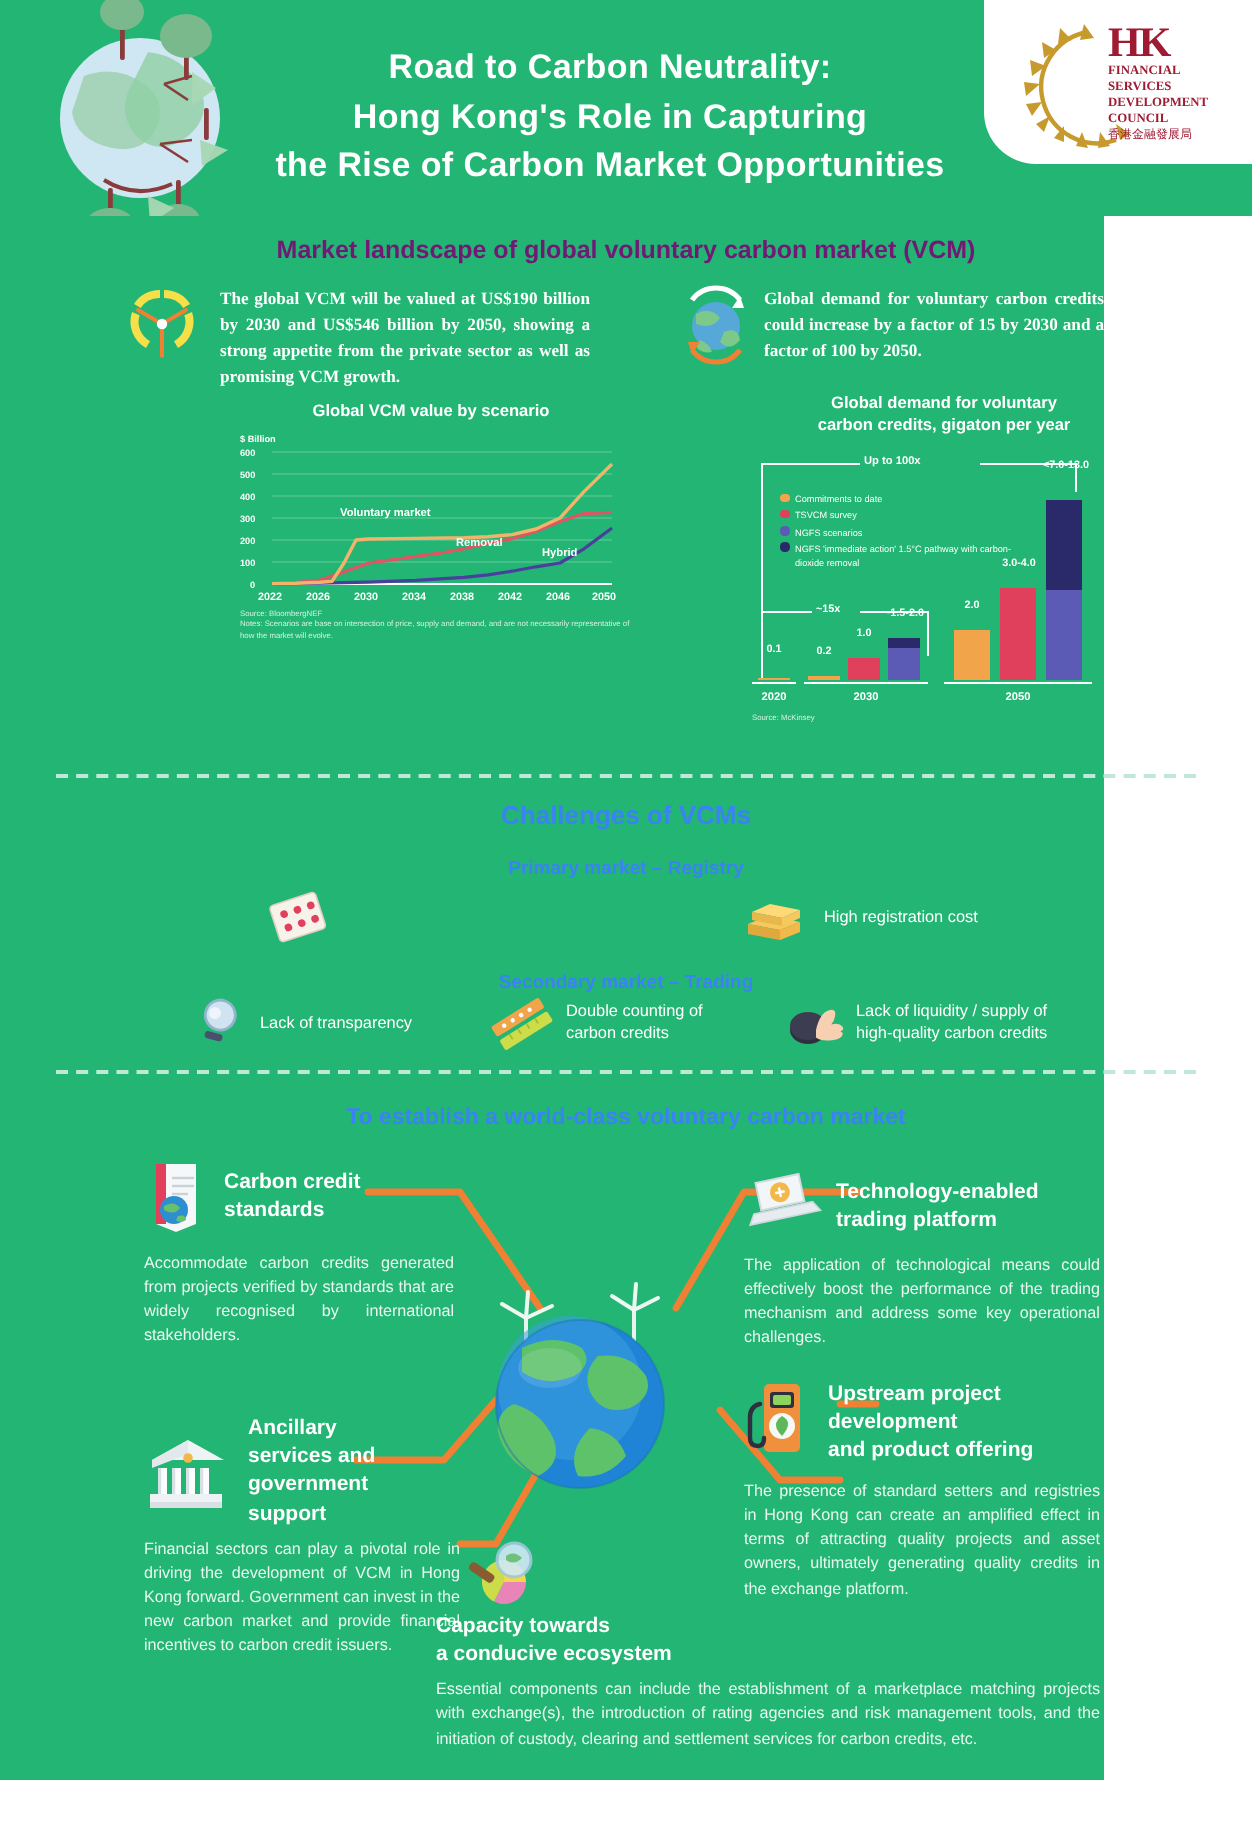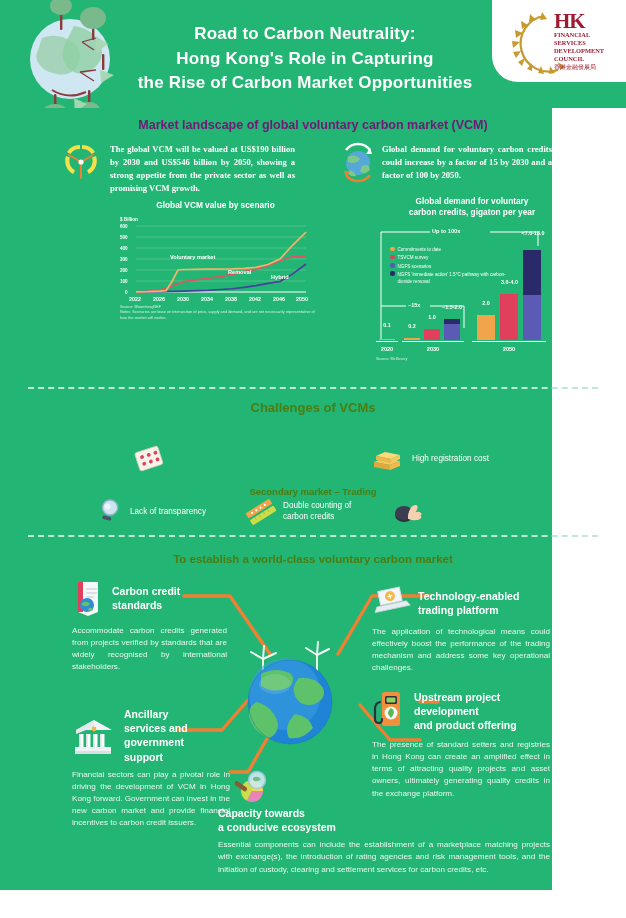--- a/index.html
+++ b/index.html
@@ -85,21 +85,21 @@
 
   
   .dash {
     position:absolute; left:28px; width:570px; height:0;
     border-top:2px dashed #bfe9d6;
   }
 
   
   .sec-h {
     position:absolute; width:626px; text-align:center;
-    color:#4d7c0f; font-weight:bold;
+    color:#3b82f6; font-weight:bold;
   }
   .chal-item { position:absolute; color:#ffffff; font-size:8.2px; line-height:1.35; }
 
   
   .pillar { position:absolute; }
   .p-head {
     color:#ffffff; font-weight:bold; font-size:10.5px; line-height:1.35;
   }
   .p-body {
     color:#e8f8f0; font-size:8.1px; line-height:1.5; text-align:justify; margin-top:5px;
@@ -348,20 +348,21 @@
       <div class="grp-lab" style="left:100px;bottom:2px; width:74px;">2050</div>
     </div>
     <div class="src" style="left:4px; top:160px;">Source: McKinsey</div>
   </div>
 
   <div class="dash" style="top:387px;"></div>
   <div class="dash" style="top:535px;"></div>
 
   <div class="sec-h" style="top:400px; font-size:13px;">Challenges of VCMs</div>
 
+  <div class="sec-h" style="top:429px; font-size:9.5px;">Primary market – Registry</div>
 
   <div class="ico" style="left:133px; top:444px;">
     <svg width="32" height="30" viewBox="0 0 32 30">
       <g transform="rotate(-18 16 15)">
         <rect x="4" y="5" width="24" height="19" rx="2" fill="#f7f2ea" stroke="#d8cfc0" stroke-width=".8"></rect>
         <g fill="#e0405c">
           <circle cx="10" cy="11" r="1.9"></circle>
             <circle cx="17" cy="11" r="1.9"></circle>
             <circle cx="24" cy="11" r="1.9"></circle>
           <circle cx="10" cy="18" r="1.9"></circle>
@@ -429,20 +430,24 @@
     <div>Double counting of</div>
     <div>carbon credits</div>
   </div>
 
   <div class="ico" style="left:392px; top:497px;">
     <svg width="32" height="30" viewBox="0 0 32 30">
       <ellipse cx="12" cy="18" rx="9" ry="7" fill="#2f2f3f"></ellipse>
       <ellipse cx="12" cy="16" rx="9" ry="7" fill="#3d3d52"></ellipse>
       <path d="M16 18 q2 -9 7 -10 q3 -.5 2.6 2.6 q-.4 3 -2 4.6 q4 -1 5.6 1 q1.2 1.6 -1 2.6 q2 .6 .6 2.4 q-1.4 1.8 -6 2 q-5 .2 -6.8 -1.4 z" fill="#f6d0b0"></path>
     </svg>
+  </div>
+  <div class="chal-item" style="left:428px; top:500px; width:160px;">
+    <div>Lack of liquidity / supply of</div>
+    <div>high-quality carbon credits</div>
   </div>
 
   <div class="sec-h" style="top:553px; font-size:11.5px;">To establish a world-class voluntary carbon market</div>
 
   <div class="connector" style="left:120px; top:580px; width:400px; height:260px;">
     <svg width="400" height="260">
       <g stroke="#ef8034" stroke-width="3.4" fill="none" stroke-linejoin="round" stroke-linecap="round">
         <path d="M64,16 L110,16 L150,74"></path>
         <path d="M310,16 L252,16 L218,74"></path>
         <path d="M58,150 L102,150 L128,120"></path>

